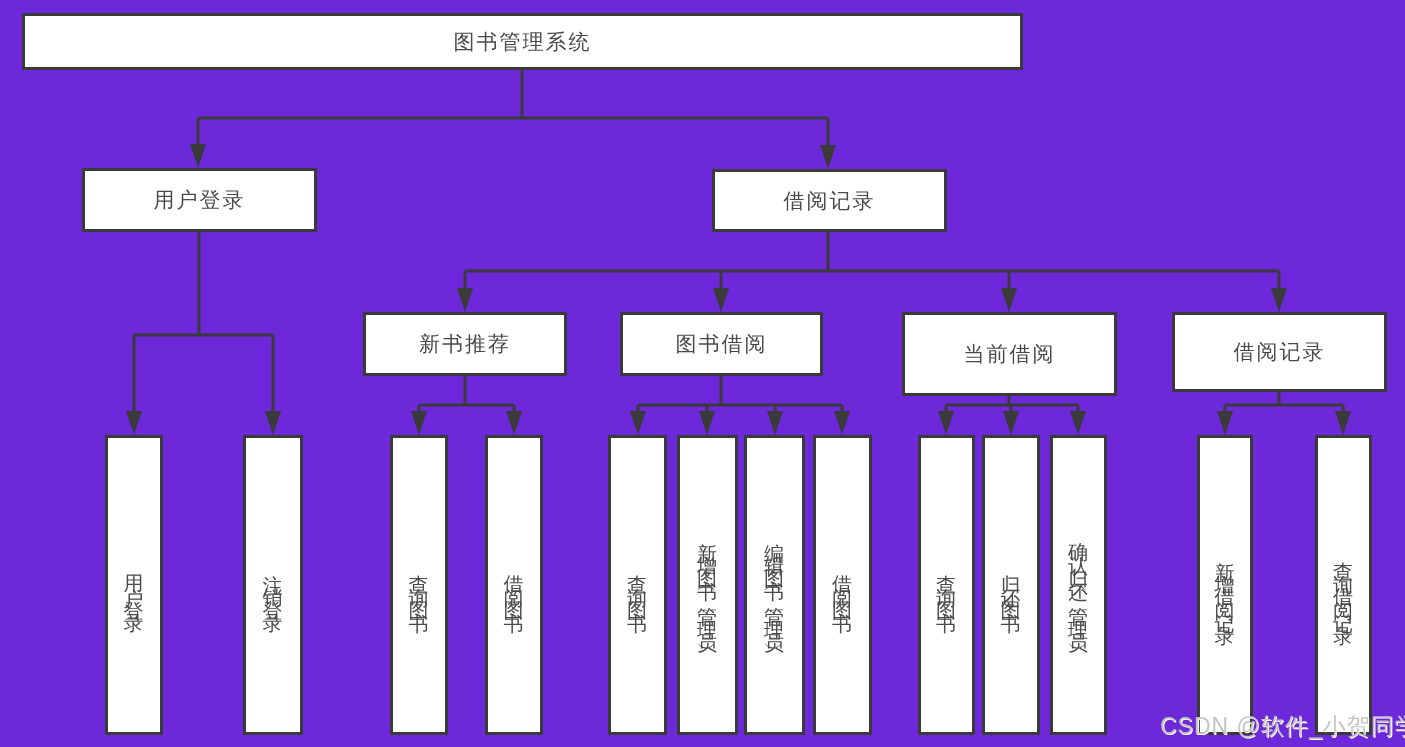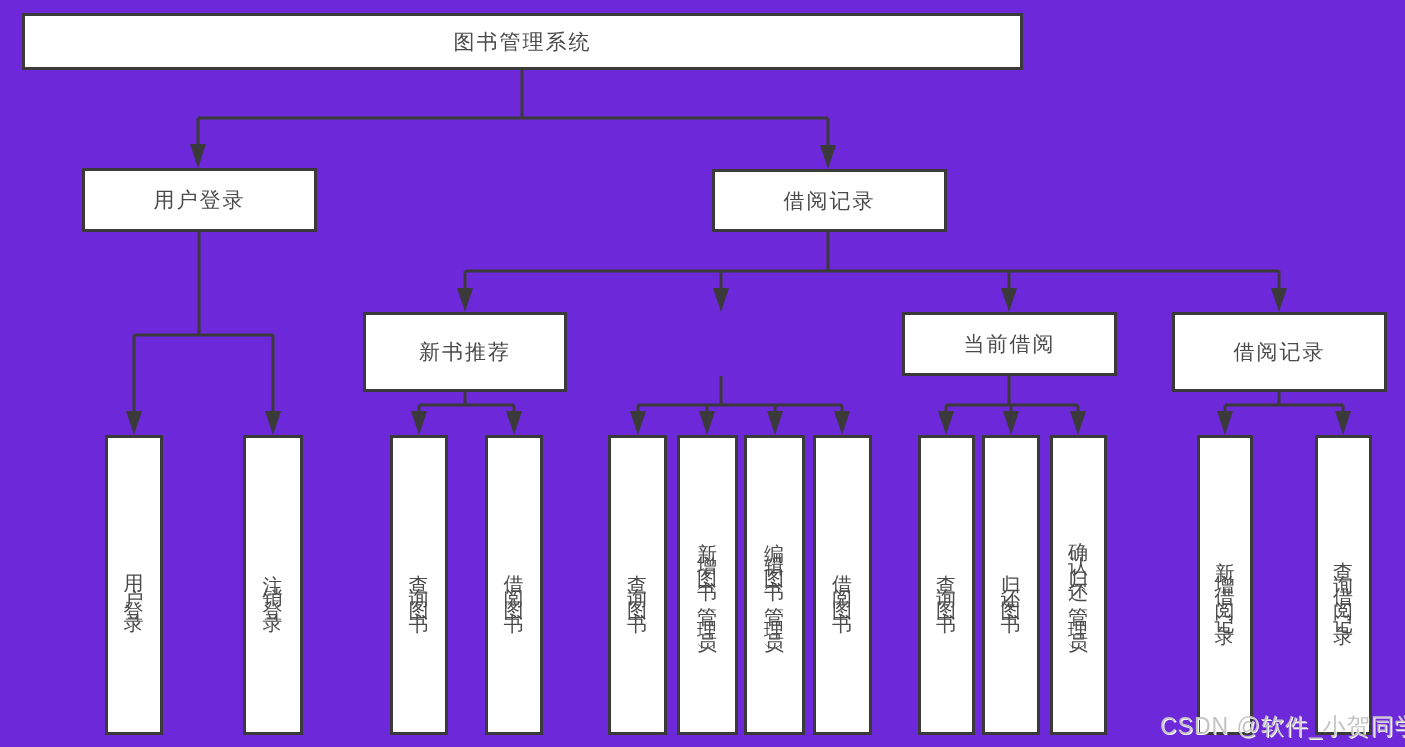--- a/index.html
+++ b/index.html
@@ -74,24 +74,27 @@
     <span>图书管理系统</span>
   </div>
 
   <div class="node hnode" style="left:82px;top:168px;width:235px;height:64px">
     <span>用户登录</span>
   </div>
   <div class="node hnode" style="left:712px;top:169px;width:235px;height:63px">
     <span>借阅记录</span>
   </div>
 
-  <div class="node hnode" style="left:363px;top:312px;width:204px;height:80px">
+  <div class="node hnode" style="left:363px;top:312px;width:204px;height:64px">
     <span>新书推荐</span>
   </div>
-  <div class="node hnode" style="left:902px;top:312px;width:215px;height:64px">
+  <div class="node hnode" style="left:620px;top:312px;width:203px;height:64px">
+    <span>图书借阅</span>
+  </div>
+  <div class="node hnode" style="left:902px;top:312px;width:215px;height:84px">
     <span>当前借阅</span>
   </div>
   <div class="node hnode" style="left:1172px;top:312px;width:215px;height:80px">
     <span>借阅记录</span>
   </div>
 
   <div class="node leaf" style="left:105px;top:435px;width:58px;height:300px">
     <span>用户登录</span>
   </div>
   <div class="node leaf" style="left:243px;top:435px;width:60px;height:300px">

